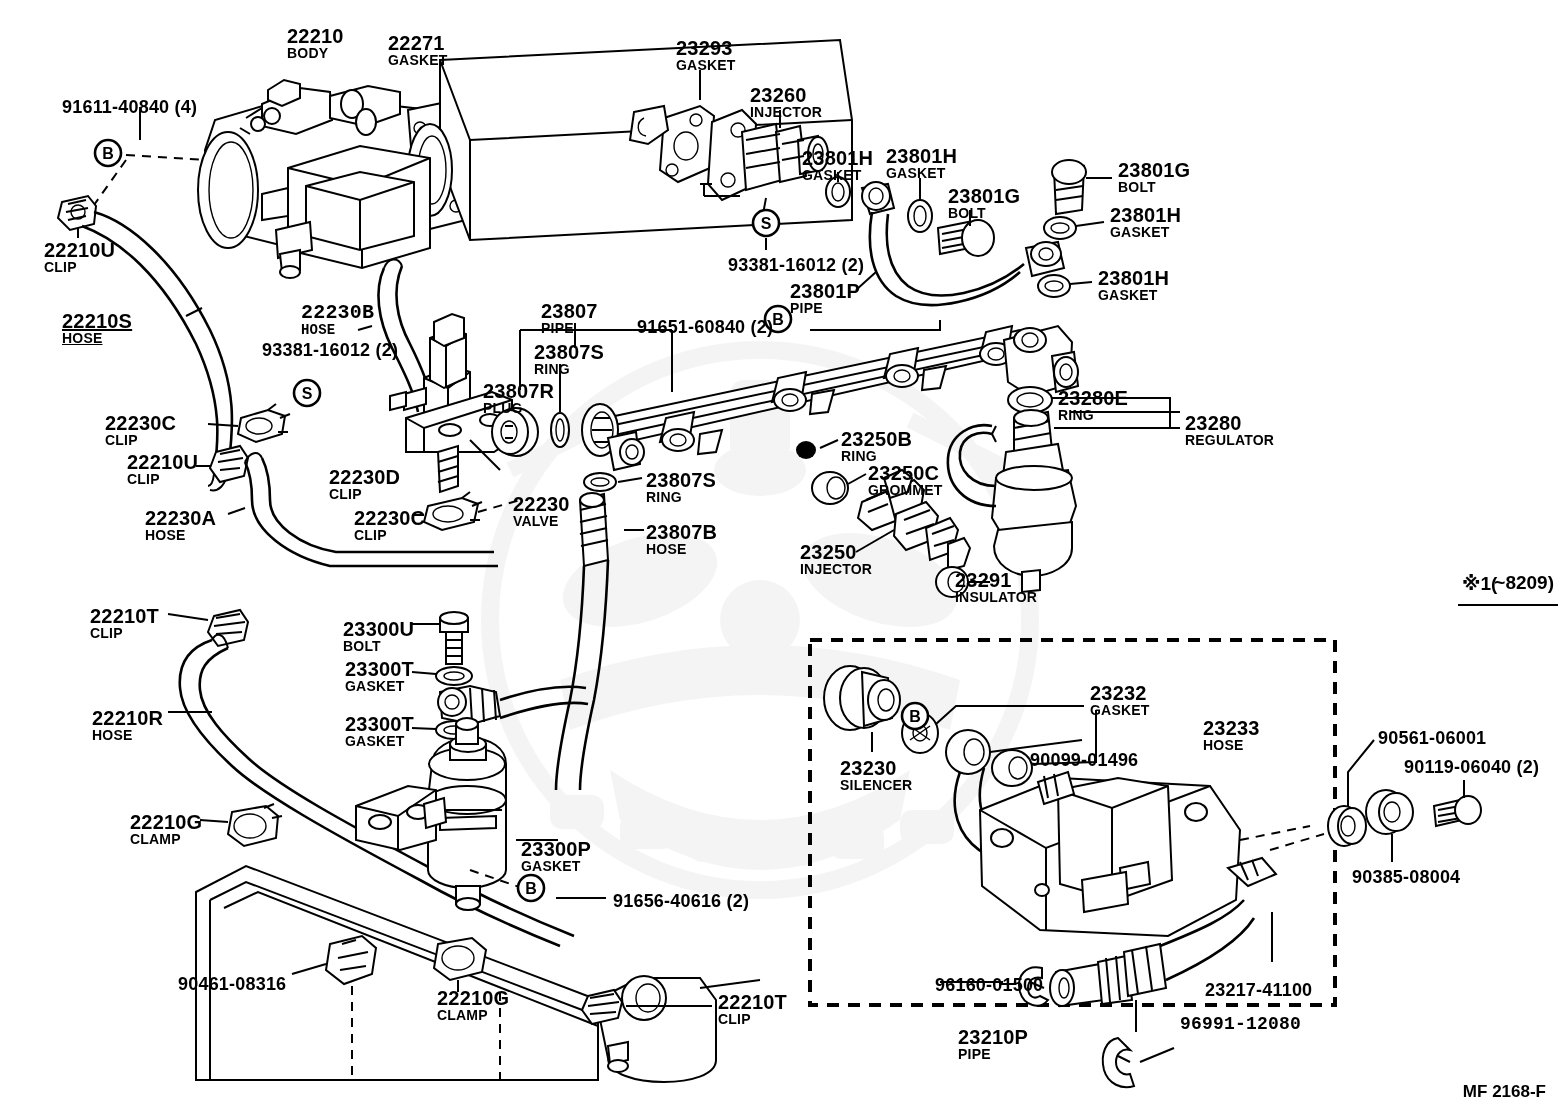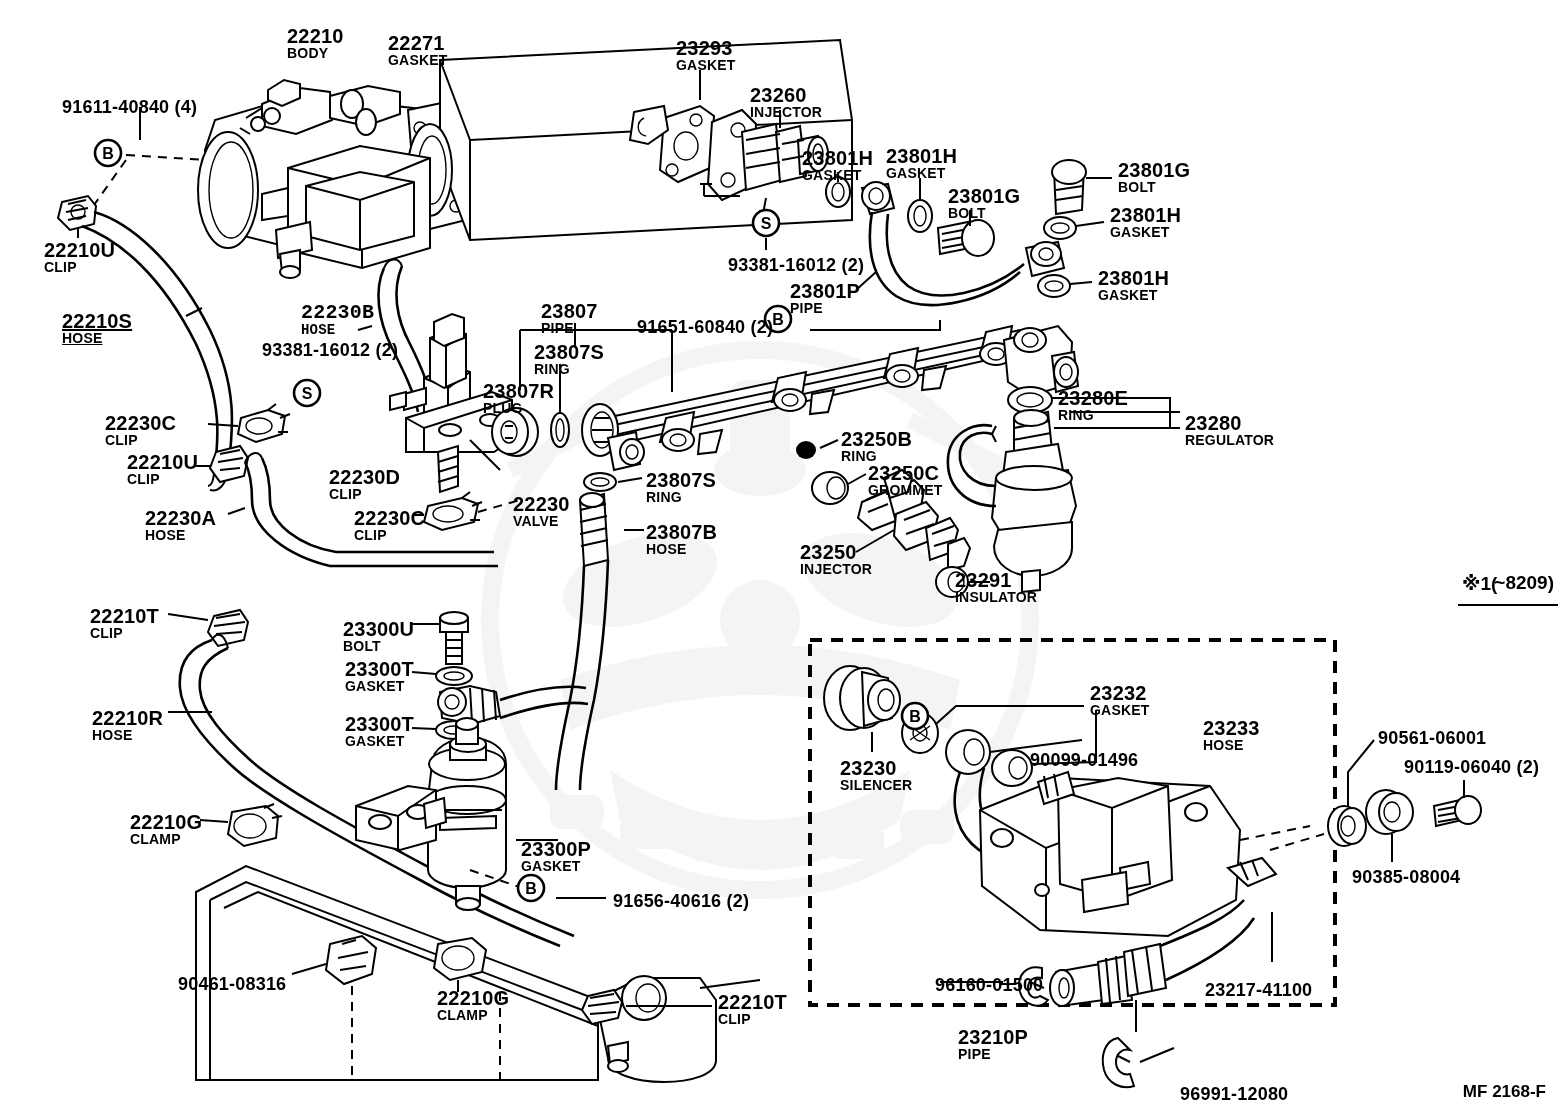--- a/index.html
+++ b/index.html
@@ -807,21 +807,21 @@
       <div class="lbl" style="left: 935px; top: 975px;">
         <div class="pn sm">96160-01500</div>
       </div>
       <div class="lbl" style="left: 1205px; top: 980px;">
         <div class="pn sm">23217-41100</div>
       </div>
       <div class="lbl" style="left: 958px; top: 1027px;">
         <div class="pn">23210P</div>
         <div class="sub">PIPE</div>
       </div>
-      <div class="lbl" style="left: 1180px; top: 1084px;">
+      <div class="lbl" style="left: 1180px; top: 1014px; font-family: Liberation Mono, monospace;">
         <div class="pn sm">96991-12080</div>
       </div>
     </div>
 
   <div class="note" style="left:1462px;top:572px;">※1(</div>
   <div class="note" style="left:1394px;top:572px;width:160px;text-align:right;">~8209)</div>
   <div class="noteline" style="left:1458px;top:604px;width:100px;"></div>
 
   <div class="mf">MF 2168-F</div>
 

